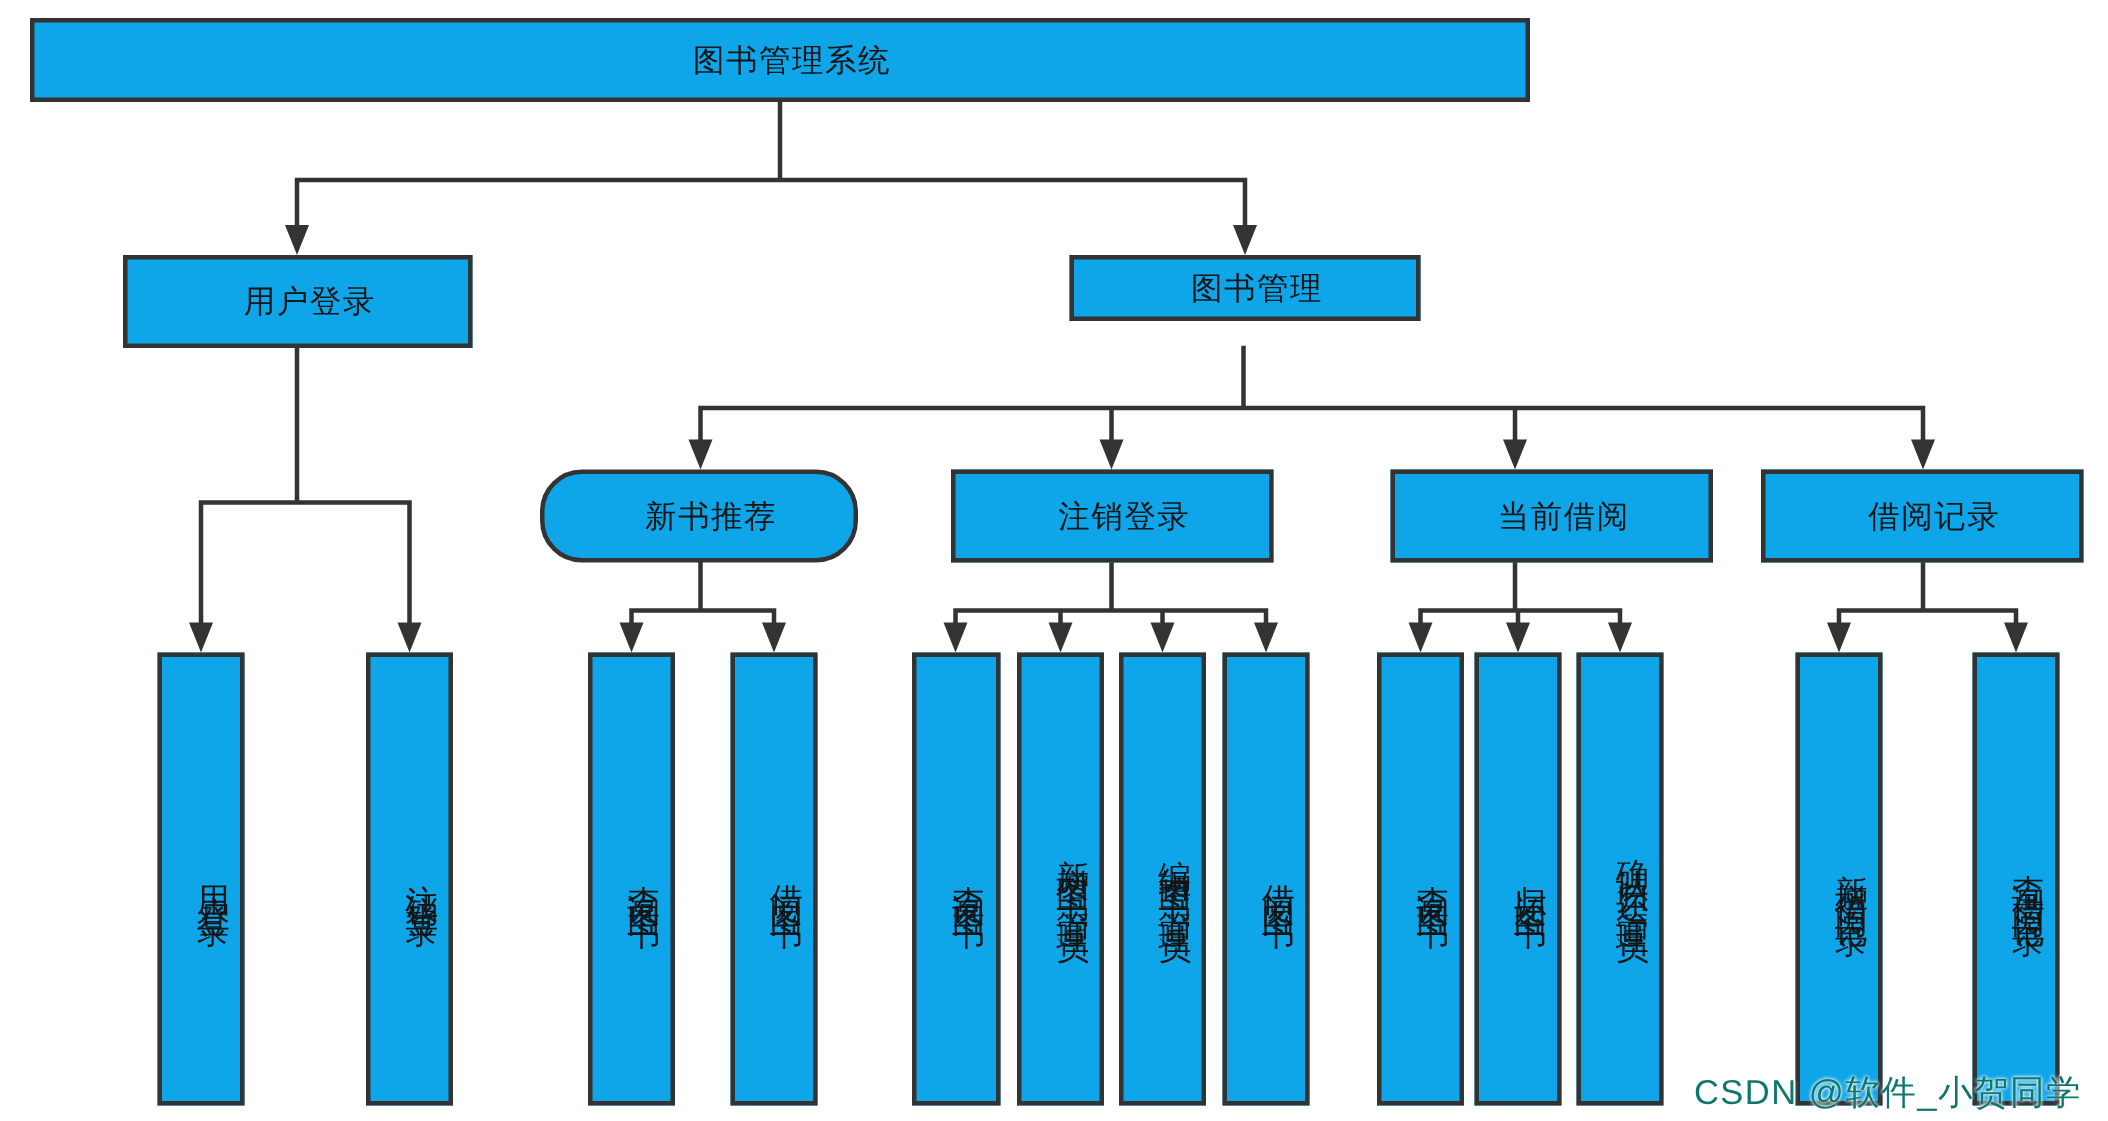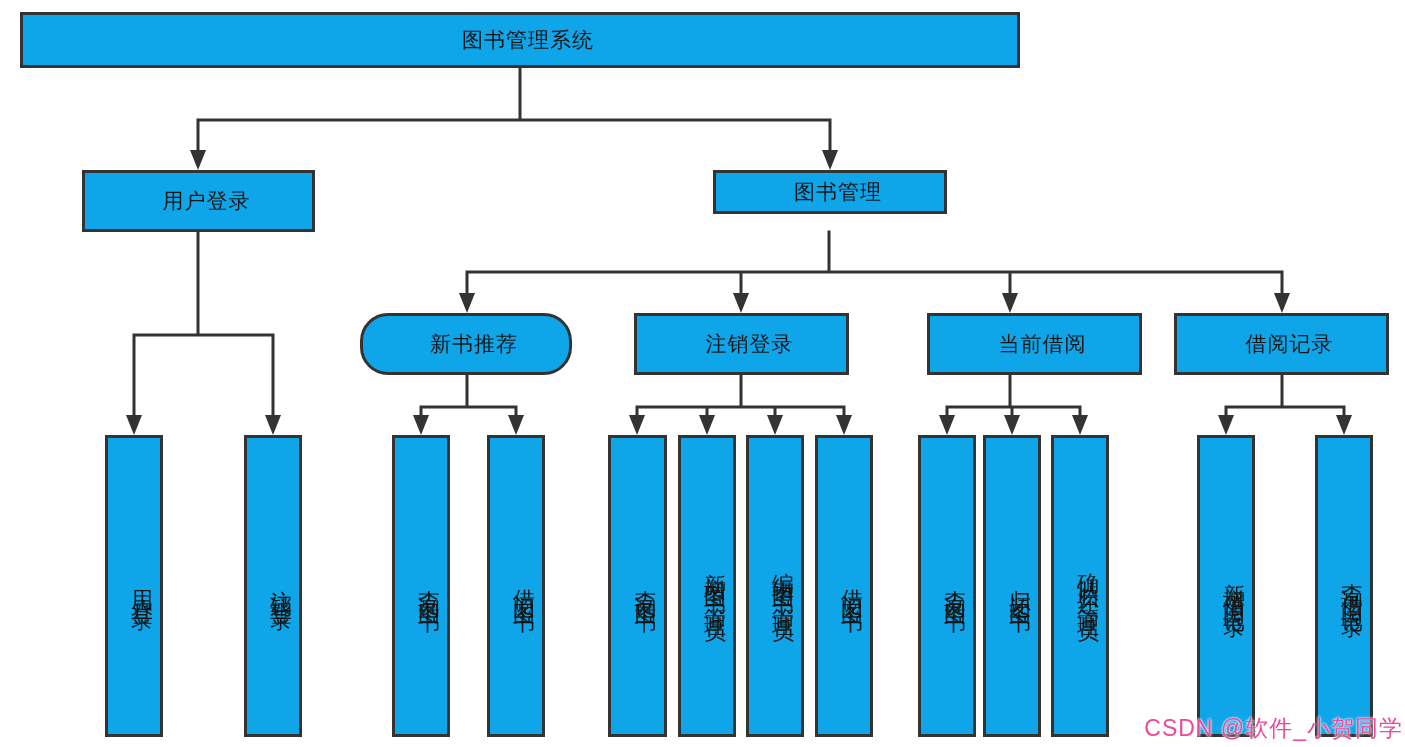--- a/index.html
+++ b/index.html
@@ -30,25 +30,25 @@
   .node-h { font-size: 21px; letter-spacing: 1px; white-space: nowrap; }
   .node-v span {
     writing-mode: vertical-rl;
     text-orientation: mixed;
     font-size: 22px;
     letter-spacing: 7px;
     line-height: 1.1;
   }
   .watermark {
     position: absolute;
-    right: 2px;
+    right: 17px;
     bottom: 3px;
     font-size: 23px;
     letter-spacing: 1px;
-    color: #ec4899;
+    color: #0f766e;
     text-shadow: 0 0 2px #ffffff, 0 0 3px #ffffff;
     z-index: 5;
     white-space: nowrap;
     margin-top: 40px;
   }
 </style>
 </head>
 <body>
 
 <div class="stage">

